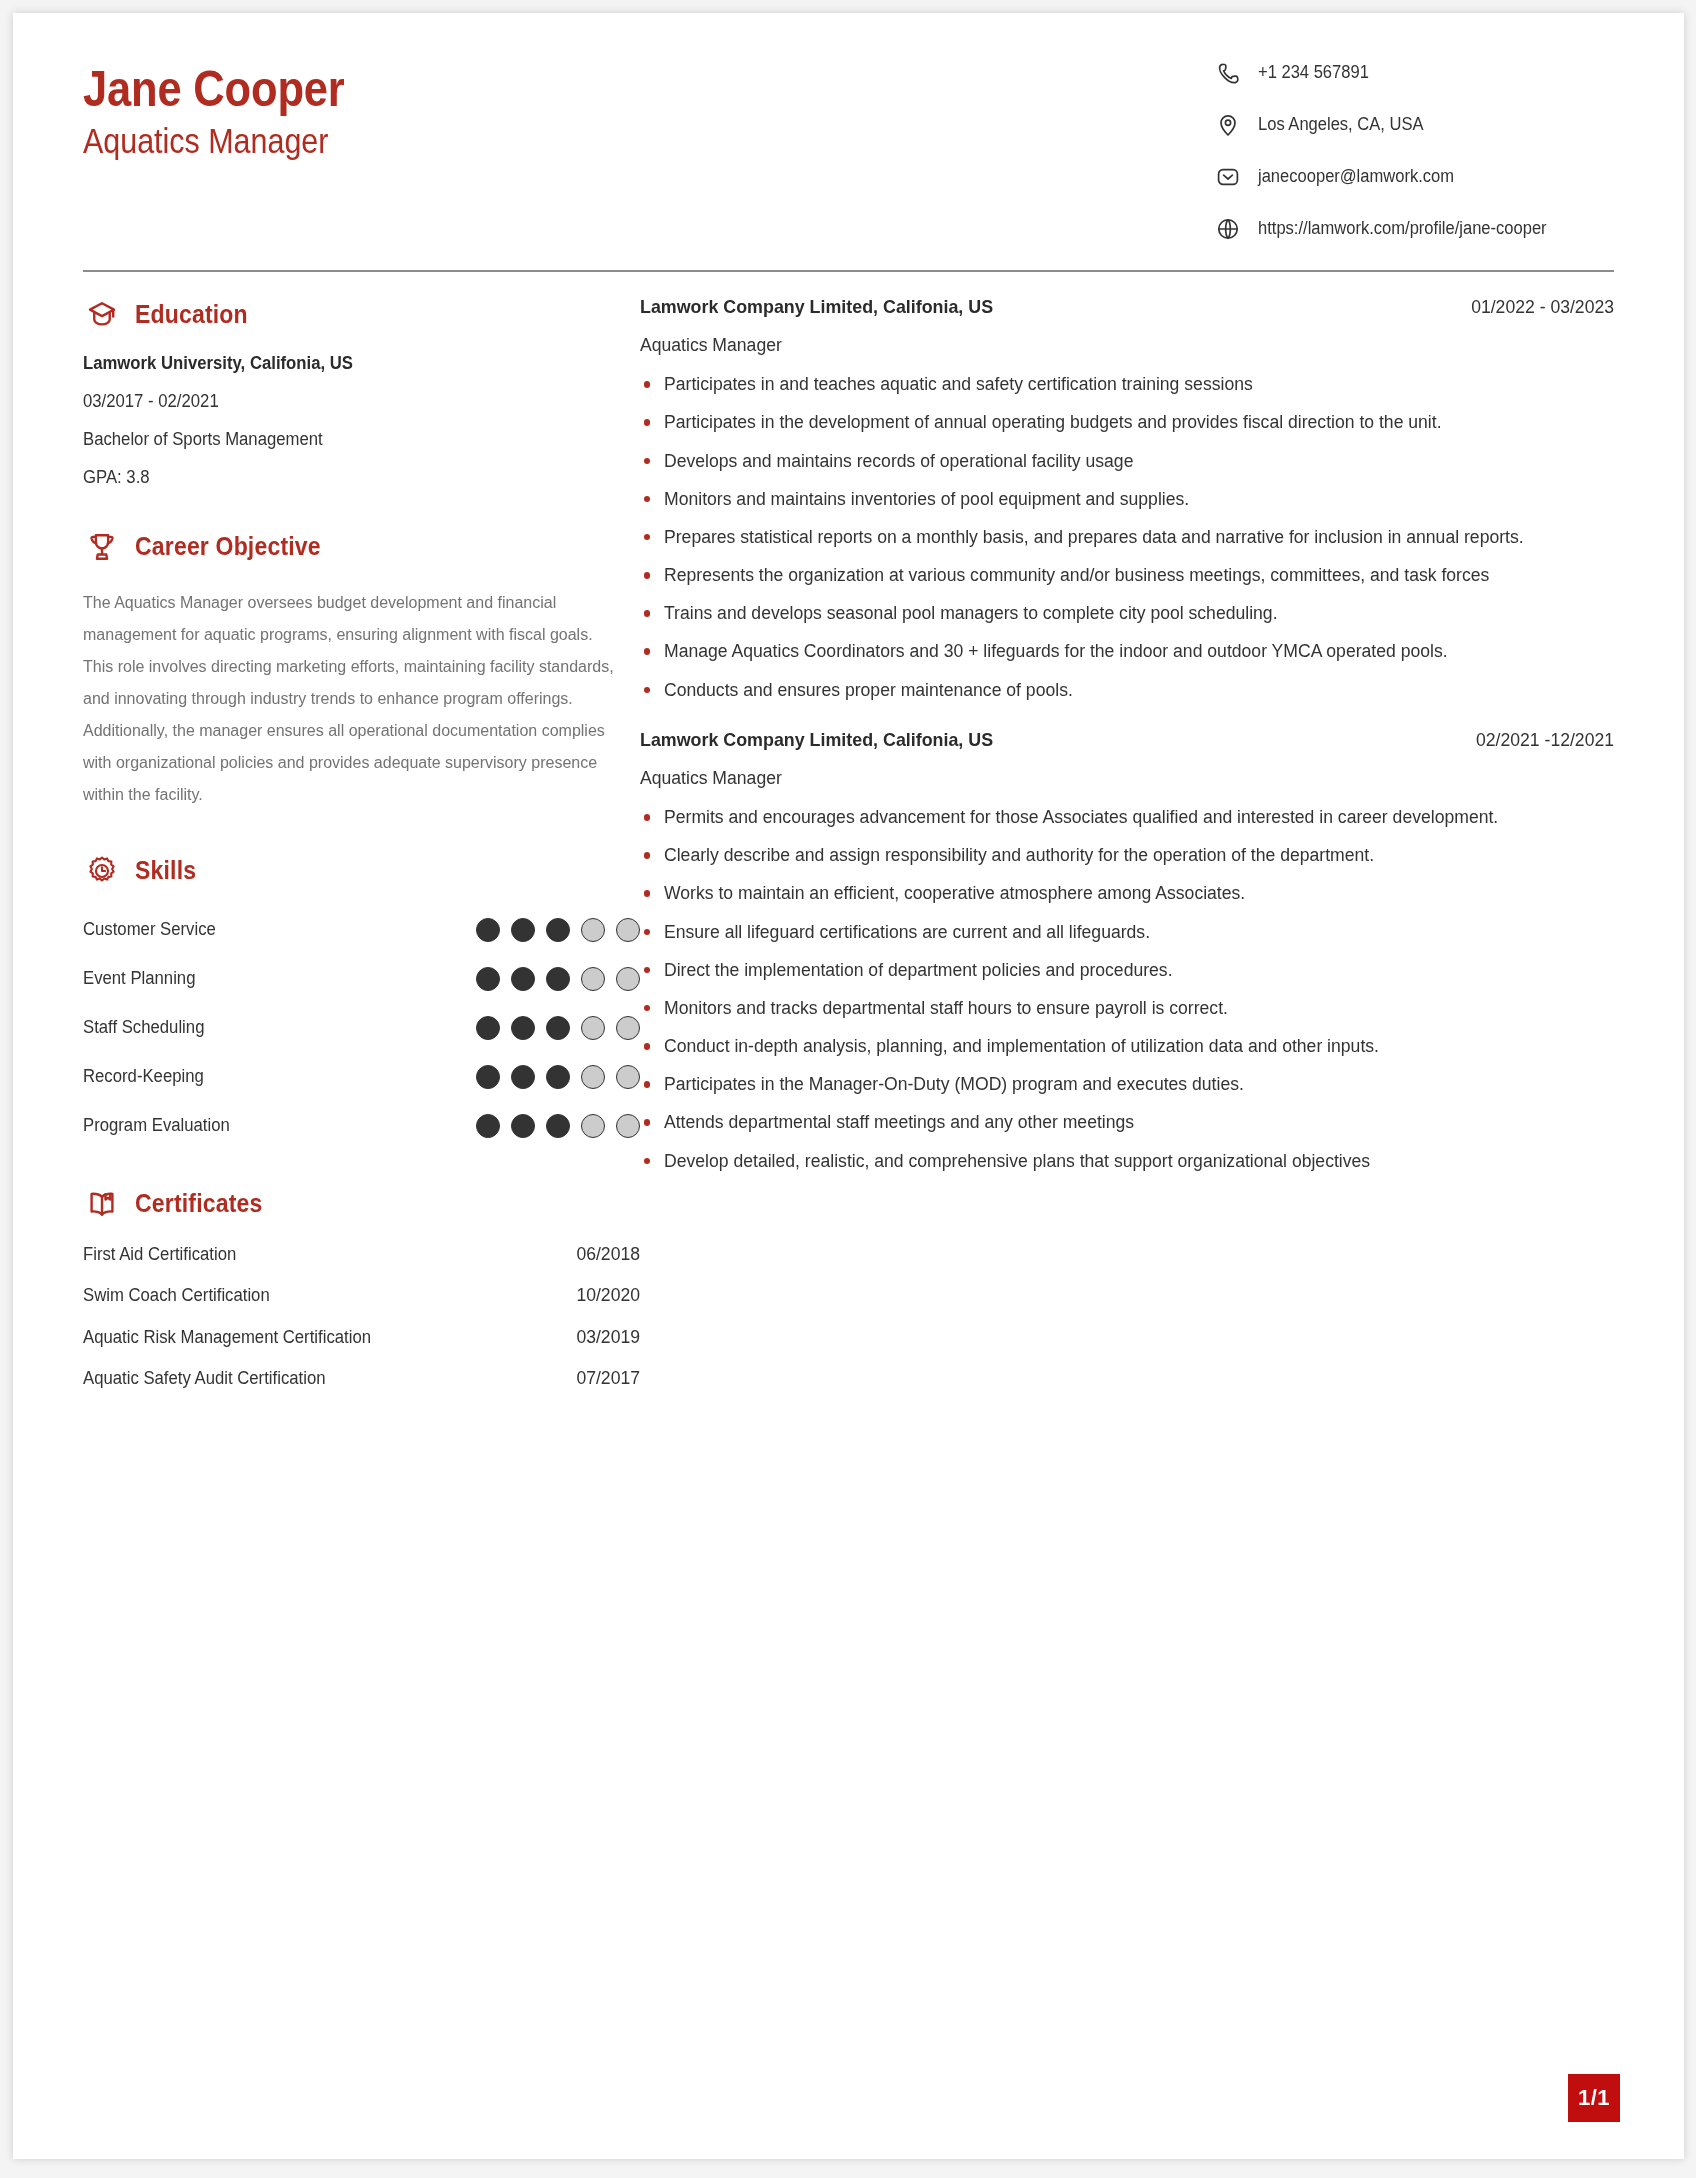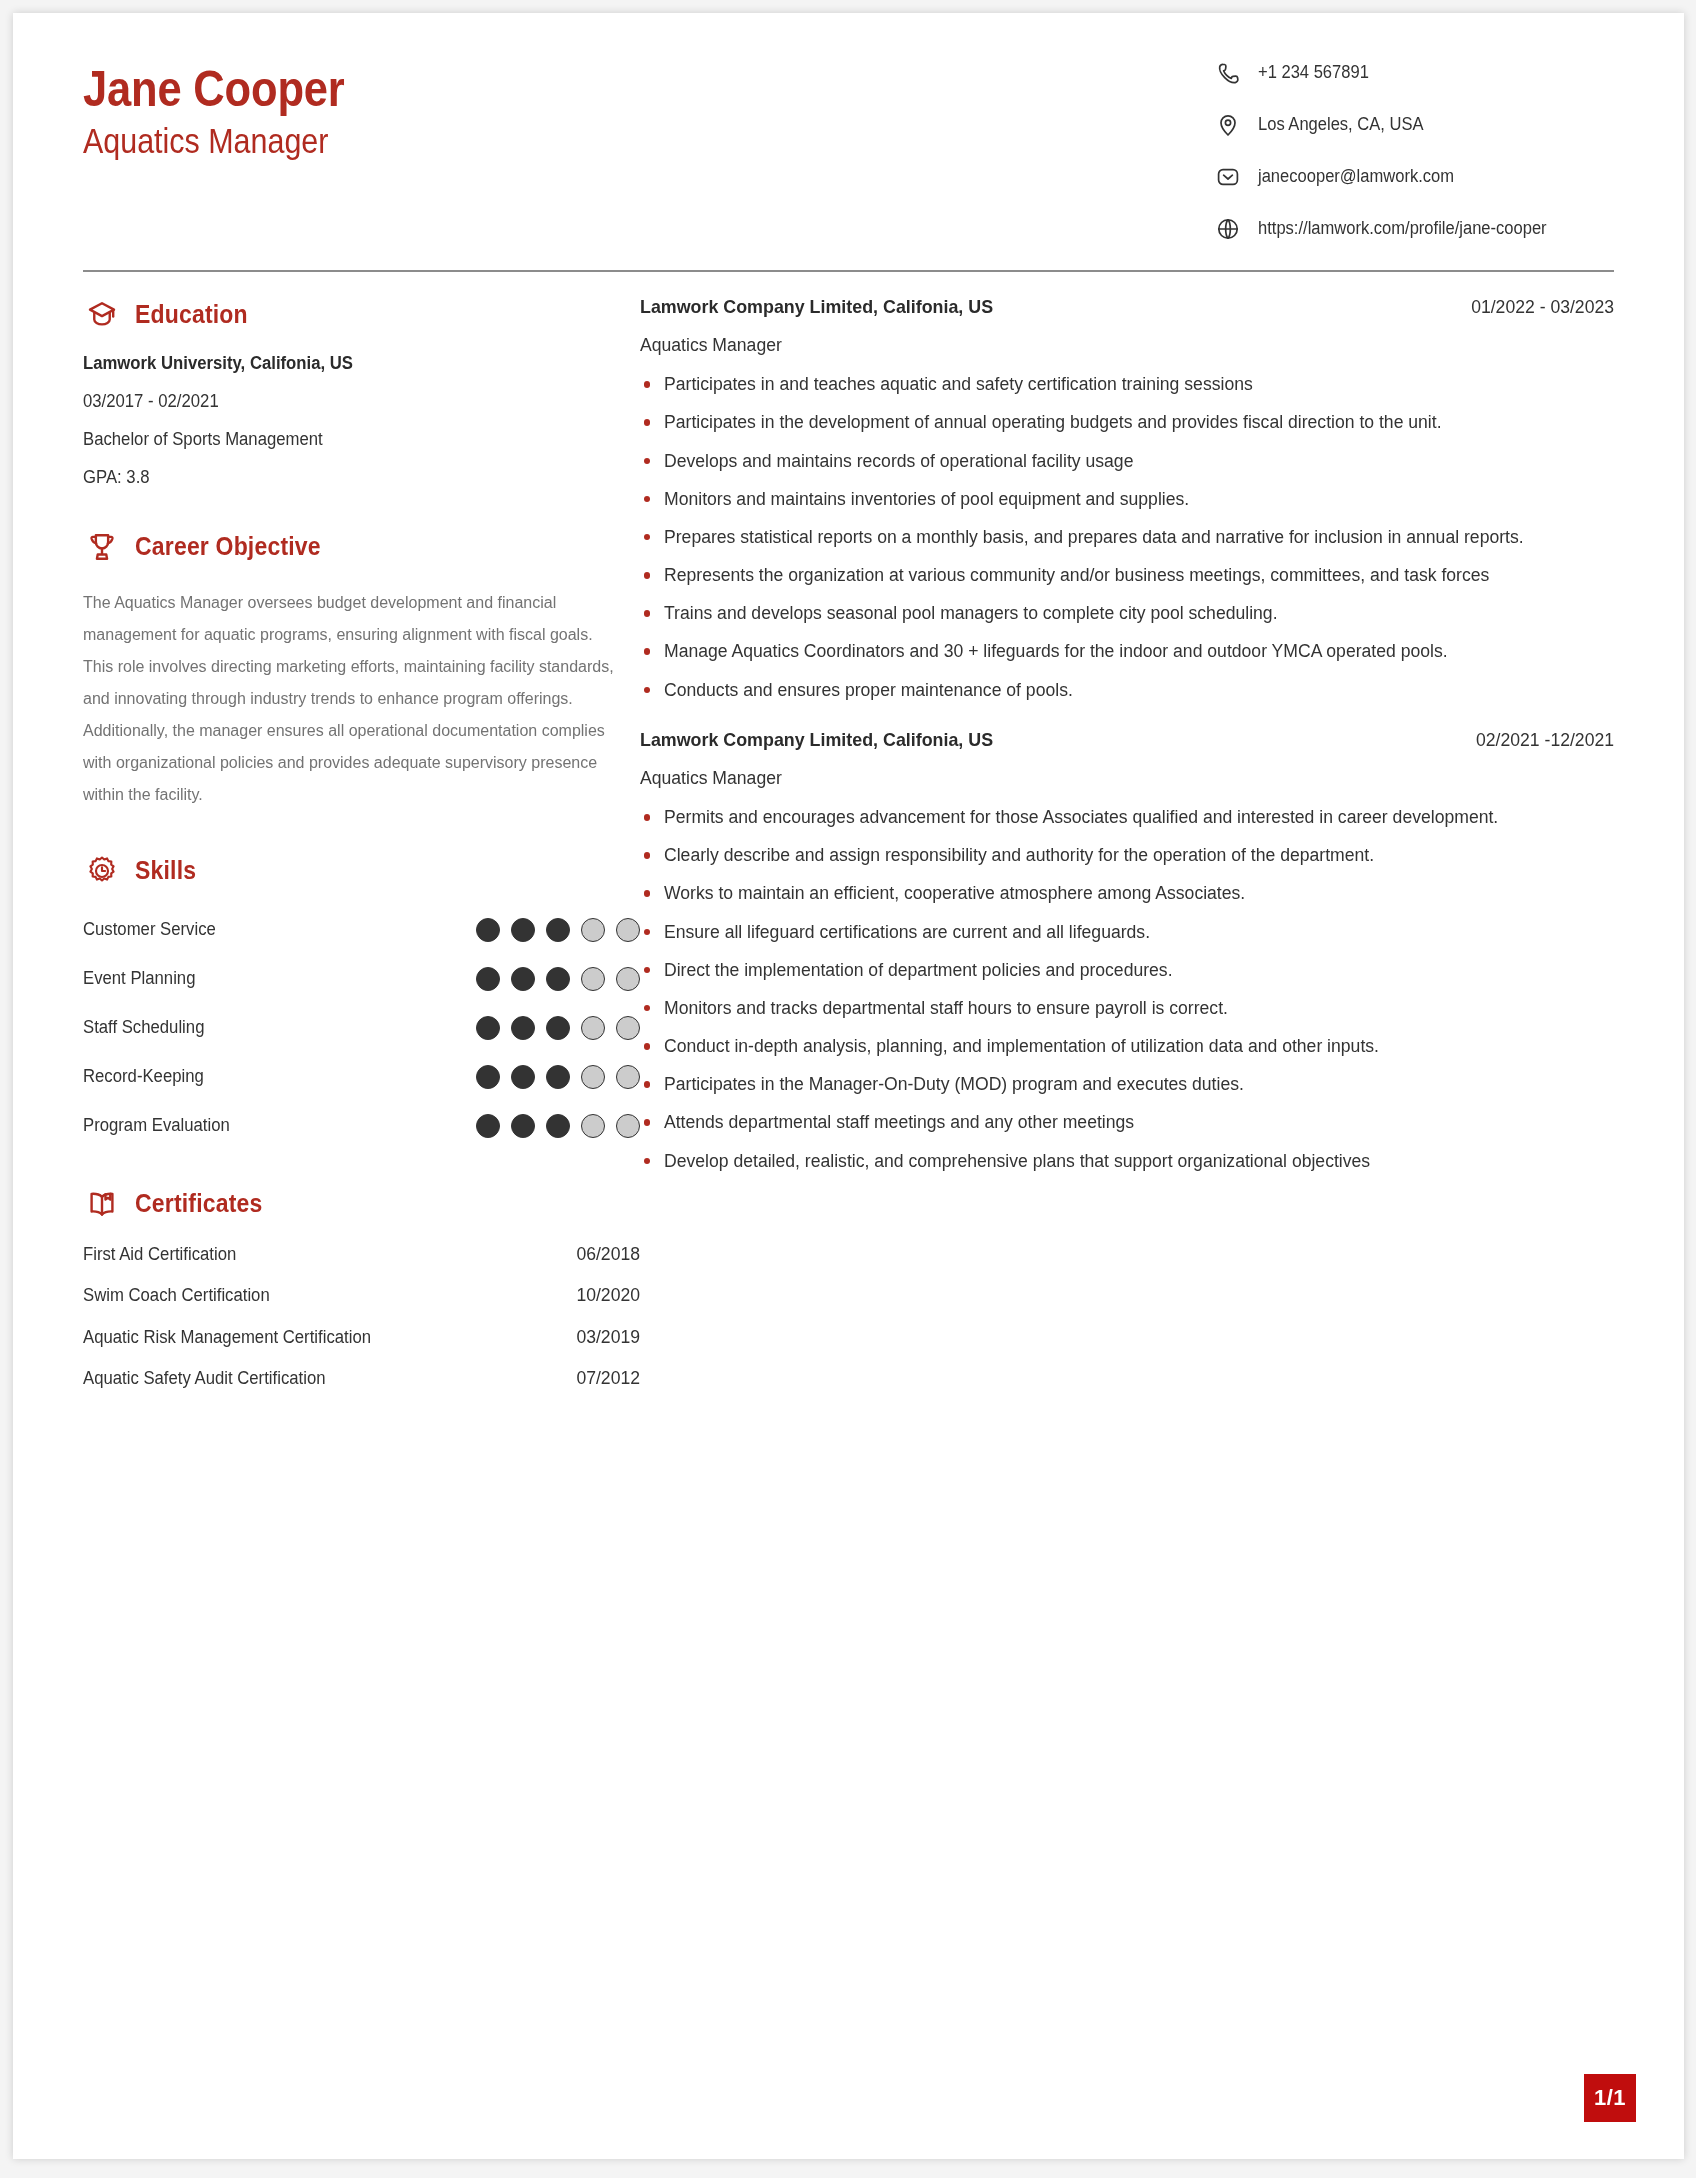--- a/index.html
+++ b/index.html
@@ -237,21 +237,21 @@
     left: 3.7px;
     top: 12px;
     width: 6.5px; height: 6.5px;
     border-radius: 50%;
     background: #b02b20;
   }
 
   
   .page-badge {
     position: absolute;
-    right: 48px;
+    right: 64px;
     bottom: 37px;
     width: 52px;
     height: 48px;
     background: #c00d0d;
     color: #ffffff;
     display: flex;
     align-items: center;
     justify-content: center;
     font-size: 22px;
     font-weight: bold;
@@ -439,21 +439,21 @@
               <div class="cert-row">
                 <span class="cert-name">Swim Coach Certification</span>
                 <span class="cert-date">10/2020</span>
               </div>
               <div class="cert-row">
                 <span class="cert-name">Aquatic Risk Management Certification</span>
                 <span class="cert-date">03/2019</span>
               </div>
               <div class="cert-row">
                 <span class="cert-name">Aquatic Safety Audit Certification</span>
-                <span class="cert-date">07/2012</span>
+                <span class="cert-date">07/2017</span>
               </div>
             </div>
         </div>
 
       </div>
 
       <div class="col-right">
         <div class="section">
           <div id="jobs-list">
               <div class="job">

